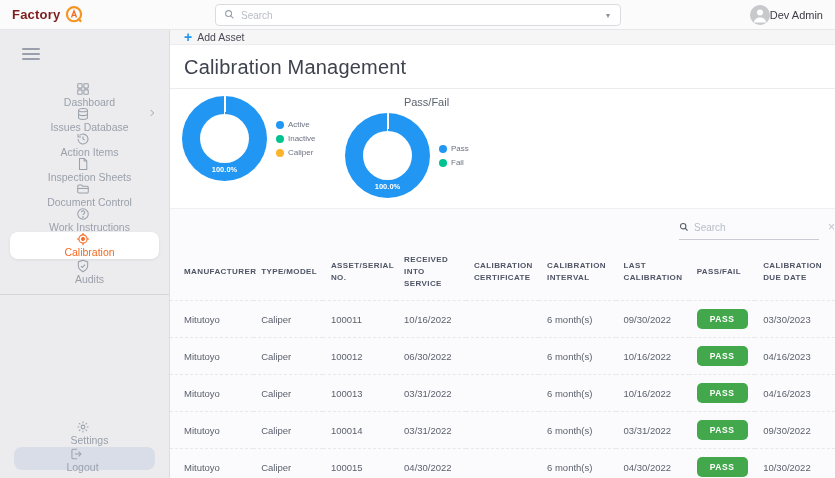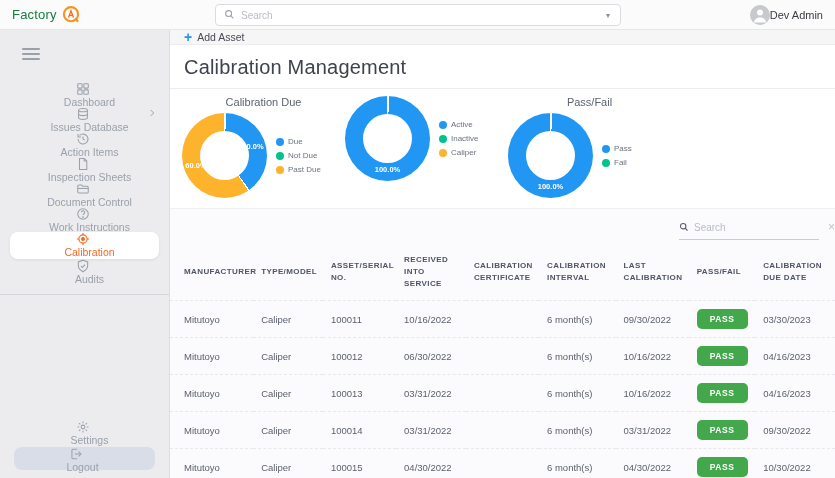--- a/index.html
+++ b/index.html
@@ -3,21 +3,21 @@
 <meta charset="utf-8">
 <style>
   * { margin:0; padding:0; box-sizing:border-box; }
   html,body { width:835px; height:478px; overflow:hidden; background:#fff;
     font-family:"Liberation Sans","DejaVu Sans",sans-serif; }
 
   
   .topbar { height:30px; background:#fbfbfc; border-bottom:1px solid #e7e7ea;
     display:flex; align-items:center; padding:0 12px; position:relative; }
   .logo { display:flex; align-items:center; gap:4px; }
-  .logo-text { font-size:13px; font-weight:normal; color:#15803d; letter-spacing:.2px;text-align:right; }
+  .logo-text { font-size:13px; font-weight:bold; color:#7f1d1d; letter-spacing:.2px;text-align:right; }
   .logo-mark { width:20px; height:20px; display:inline-flex; }
   .top-search { position:absolute; left:215px; top:4px; width:406px; height:22px;
     background:#fff; border:1px solid #dcdce0; border-radius:4px;
     display:flex; align-items:center; padding:0 8px; }
   .top-search input { flex:1; border:none; outline:none; font-size:10px; color:#555;
     font-family:inherit; background:transparent; margin-left:6px; }
   .top-search input::placeholder { color:#b9bcc4; }
   .caret-btn { border:none; background:none; cursor:pointer; color:#8a8d96; font-size:8px;
     padding:0 2px; }
   .userbox { margin-left:auto; display:flex; align-items:center; }
@@ -251,43 +251,20 @@
         <span class="plus">+</span>
         <span class="lbl">Add Asset</span>
       </button>
     </div>
     <div class="title-block">
       <div class="page-title">Calibration Management</div>
     </div>
 
     <div class="charts-row" id="charts-row">
         <div class="chart">
-          <div class="chart-title">Calibration Due</div>
-          <div class="chart-body">
-            <div class="donut" style="background: conic-gradient(rgb(255, 255, 255) 0%, rgb(255, 255, 255) 0.6%, rgb(33, 150, 243) 0.6%, rgb(33, 150, 243) 40%, rgb(255, 255, 255) 40%, rgb(255, 255, 255) 40.6%, rgb(253, 179, 43) 40.6%, rgb(253, 179, 43) 100%);">
-              <span class="slice-label" style="left: 71.0317px; top: 33.2295px;">40.0%</span>
-              <span class="slice-label" style="left: 13.9683px; top: 51.7705px;">60.0%</span>
-            </div>
-            <div class="legend">
-              <div class="legend-item">
-                <span class="legend-dot" style="background: rgb(33, 150, 243);"></span>
-                <span class="legend-label">Due</span>
-              </div>
-              <div class="legend-item">
-                <span class="legend-dot" style="background: rgb(0, 195, 141);"></span>
-                <span class="legend-label">Not Due</span>
-              </div>
-              <div class="legend-item">
-                <span class="legend-dot" style="background: rgb(253, 179, 43);"></span>
-                <span class="legend-label">Past Due</span>
-              </div>
-            </div>
-          </div>
-        </div>
-        <div class="chart">
           <div class="chart-body">
             <div class="donut" style="background: conic-gradient(rgb(255, 255, 255) 0%, rgb(255, 255, 255) 0.6%, rgb(33, 150, 243) 0.6%, rgb(33, 150, 243) 100%);">
               <span class="slice-label" style="left: 42.5px; top: 72.5px;">100.0%</span>
             </div>
             <div class="legend">
               <div class="legend-item">
                 <span class="legend-dot" style="background: rgb(33, 150, 243);"></span>
                 <span class="legend-label">Active</span>
               </div>
               <div class="legend-item">

